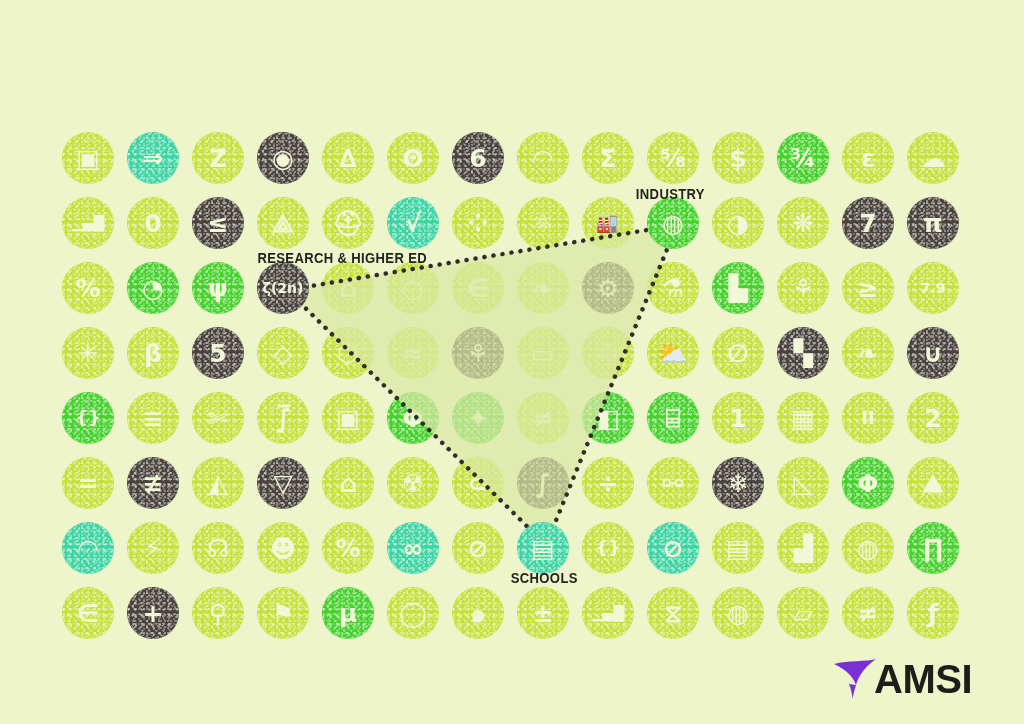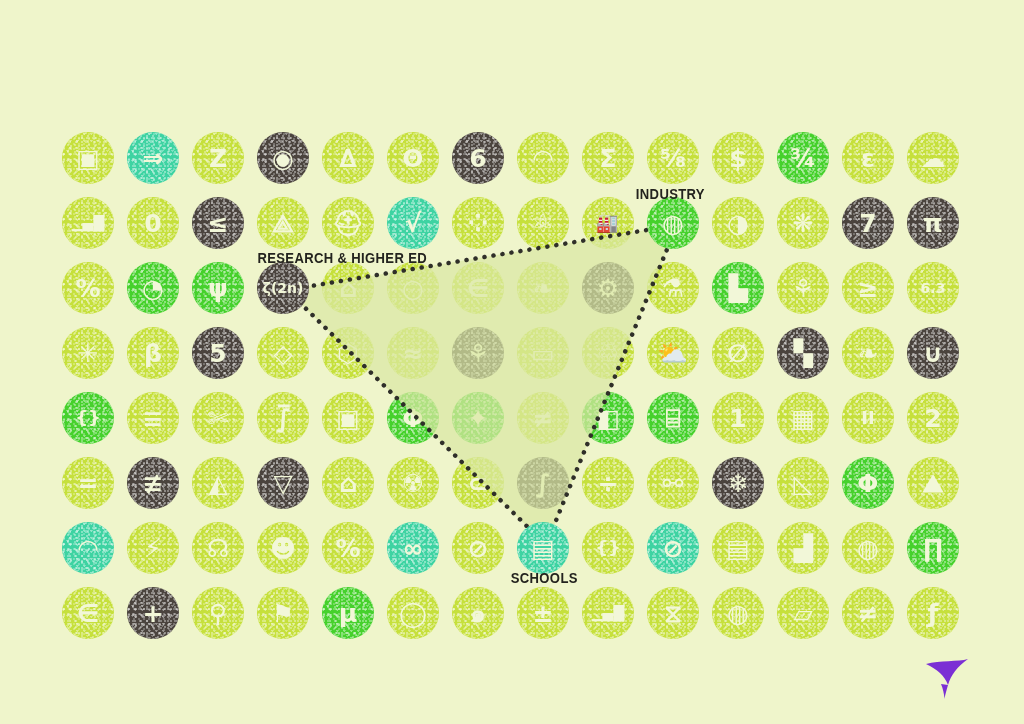--- a/index.html
+++ b/index.html
@@ -373,21 +373,21 @@
           <span class="glyph">⚘</span>
         </div>
       </div>
       <div class="cell" style="left: 780px; top: 130px; width: 52px; height: 52px;">
         <div class="disc lime">
           <span class="glyph">≥</span>
         </div>
       </div>
       <div class="cell" style="left: 845px; top: 130px; width: 52px; height: 52px;">
         <div class="disc lime">
-          <span class="glyph tiny">6.3</span>
+          <span class="glyph tiny">7.9</span>
         </div>
       </div>
       <div class="cell" style="left: 0px; top: 195px; width: 52px; height: 52px;">
         <div class="disc lime">
           <span class="glyph">✳</span>
         </div>
       </div>
       <div class="cell" style="left: 65px; top: 195px; width: 52px; height: 52px;">
         <div class="disc lime">
           <span class="glyph">β</span>
@@ -747,15 +747,16 @@
 
   <div class="node-label" id="label-research">RESEARCH &amp; HIGHER ED</div>
   <div class="node-label" id="label-industry">INDUSTRY</div>
   <div class="node-label" id="label-schools">SCHOOLS</div>
 
   <div id="logo">
     <svg id="logo-mark" width="46" height="42" viewBox="0 0 46 42">
       <path d="M2 6 C16 2 34 4 44 1 C33 9 27 17 24 27 C21 18 13 11 2 6 Z" fill="#7b2fd4"></path>
       <path d="M24 27 C22 34 21 38 20.5 41 C20 35 19 31 17 26 Z" fill="#7b2fd4"></path>
     </svg>
+    <div id="logo-word">AMSI</div>
   </div>
 
 </div>
 
 </body></html>

